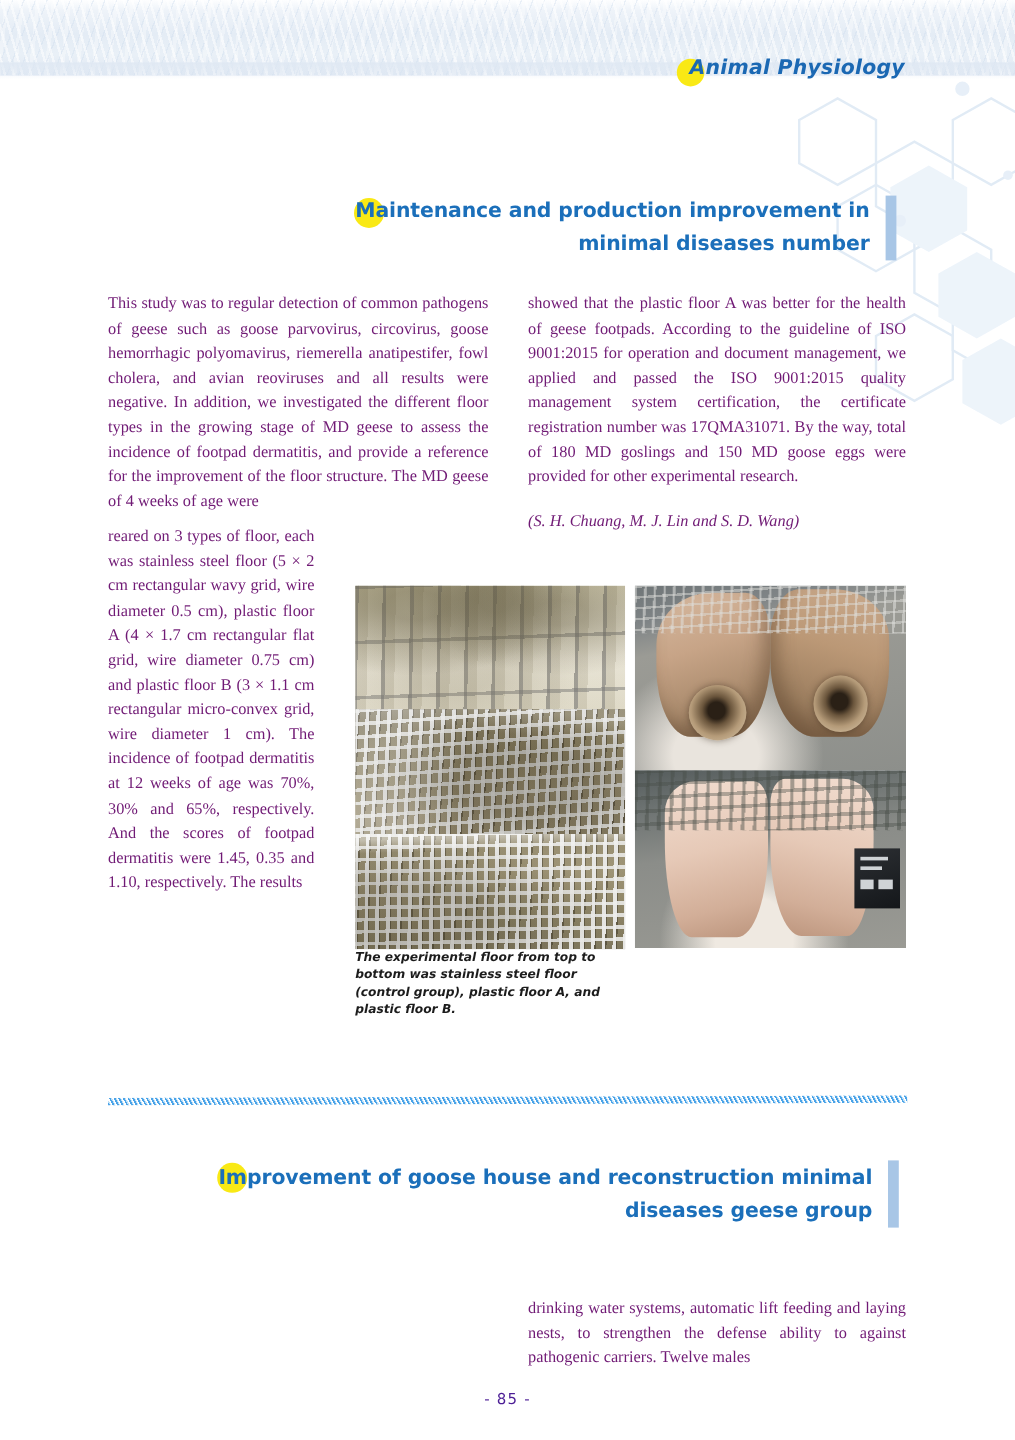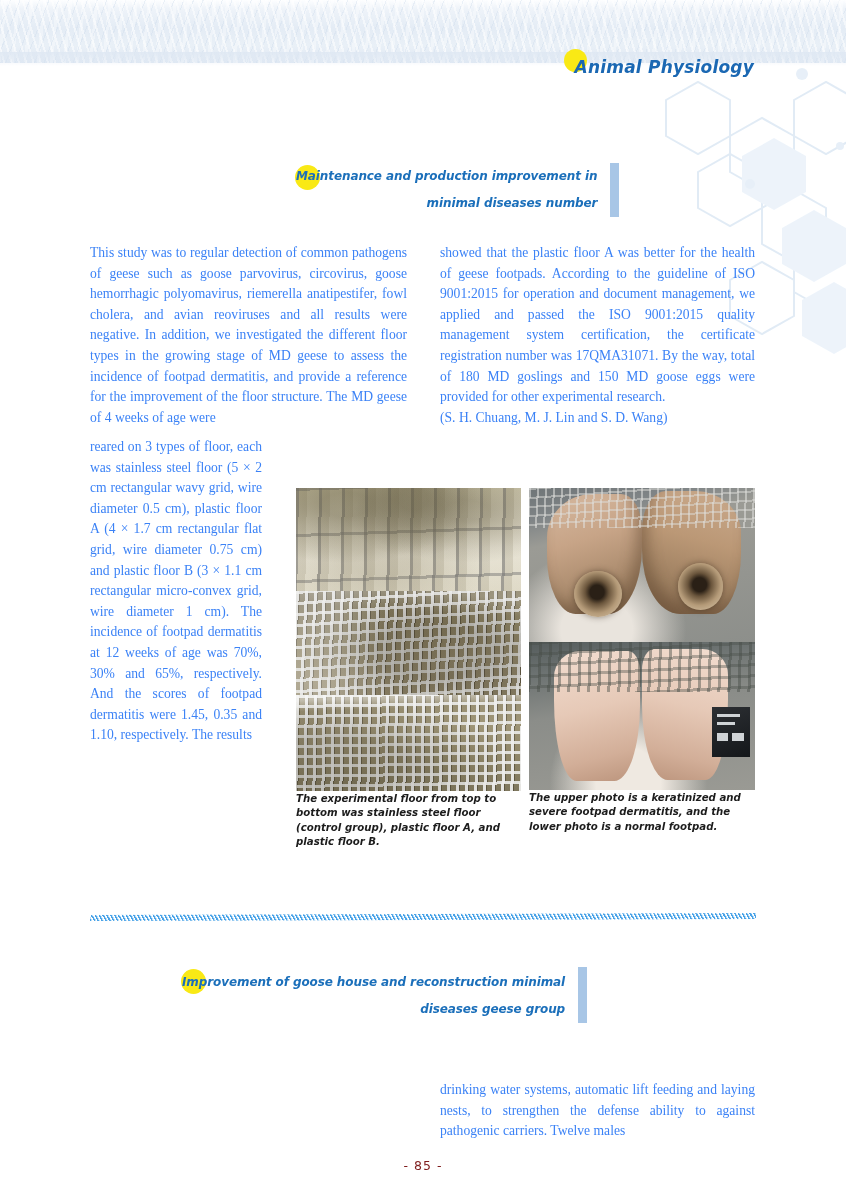--- a/index.html
+++ b/index.html
@@ -53,21 +53,21 @@
   }
   .hex-watermark svg { display: block; }
 
   
   .running-head {
     position: absolute;
     right: 92px;
     top: 47px;
     height: 30px;
     display: flex;
-    align-items: flex-end;
+    align-items: flex-start;
   }
   .dot-yellow {
     position: absolute;
     background: #f9e915;
     border-radius: 50%;
     z-index: 0;
   }
   .rh-dot {
     left: -11px;
     top: 2px;
@@ -89,23 +89,22 @@
   
   .section-heading {
     position: absolute;
     display: flex;
     align-items: flex-start;
   }
   .heading-text {
     position: relative;
     z-index: 2;
     font-family: "DejaVu Sans", sans-serif;
-    font-style: italic;
     font-weight: bold;
-    font-size: 12px;
+    font-size: 17px;
     line-height: 27px;
     color: #1b6fba;
     text-align: right;
     letter-spacing: -.1px;
   }
   .heading-bar {
     width: 9px;
     margin-left: 13px;
     background: #a8c6e6;
     flex: 0 0 auto;
@@ -121,30 +120,31 @@
   #heading-2 { left: 182px; top: 967px; width: 590px; align-items: flex-end; }
   #heading-2 .hd-dot { left: -1px; top: 2px; }
   #heading-2 .heading-bar { height: 56px; }
 
   
   .body-col {
     position: absolute;
     font-family: "Liberation Serif", serif;
     font-size: 13.6px;
     line-height: 20.6px;
-    color: #3b82f6;
+    color: #701a75;
     text-align: justify;
     text-justify: inter-word;
   }
   #col-left-top  { left: 90px; top: 243px; width: 317px; }
   #col-left-wrap { left: 90px; top: 437px; width: 172px; }
   #col-right-top { left: 440px; top: 243px; width: 315px; }
   .authors {
     display: block;
-    margin-top: 0px;
+    font-style: italic;
+    margin-top: 16px;
   }
 
   #col-bottom-left  { left: 90px; top: 1047px; width: 317px; }
   #col-bottom-right { left: 440px; top: 1047px; width: 315px; margin-top: 33px; }
 
   
   .figure { position: absolute; }
   #fig-left  { left: 296px; top: 488px; width: 225px; }
   #fig-right { left: 529px; top: 488px; width: 226px; }
 
@@ -303,21 +303,21 @@
 
   
   .page-number {
     position: absolute;
     left: 0; top: 1158px;
     width: 846px;
     text-align: center;
     font-family: "DejaVu Sans", sans-serif;
     font-size: 12.5px;
     letter-spacing: 1px;
-    color: #7f1d1d;
+    color: #4c1d95;
   }
 </style>
 </head>
 <body>
 
 <div class="page">
 
   <div class="top-band"></div>
   <div class="top-band-fade"></div>
 
@@ -386,21 +386,20 @@
       <div class="photo foot-normal">
         <span class="normal-grid-bg"></span>
         <span class="normal-tag">
             <i></i>
             <i></i>
             <i></i>
             <i></i>
           </span>
       </div>
     </div>
-    <div class="caption">The upper photo is a keratinized and severe footpad dermatitis, and the lower photo is a normal footpad.</div>
   </div>
 
   <div class="divider"></div>
 
   <div class="section-heading" id="heading-2">
     <span class="dot-yellow hd-dot"></span>
     <div class="heading-text">
       <div>Improvement of goose house and reconstruction minimal</div>
       <div>diseases geese group</div>
     </div>

